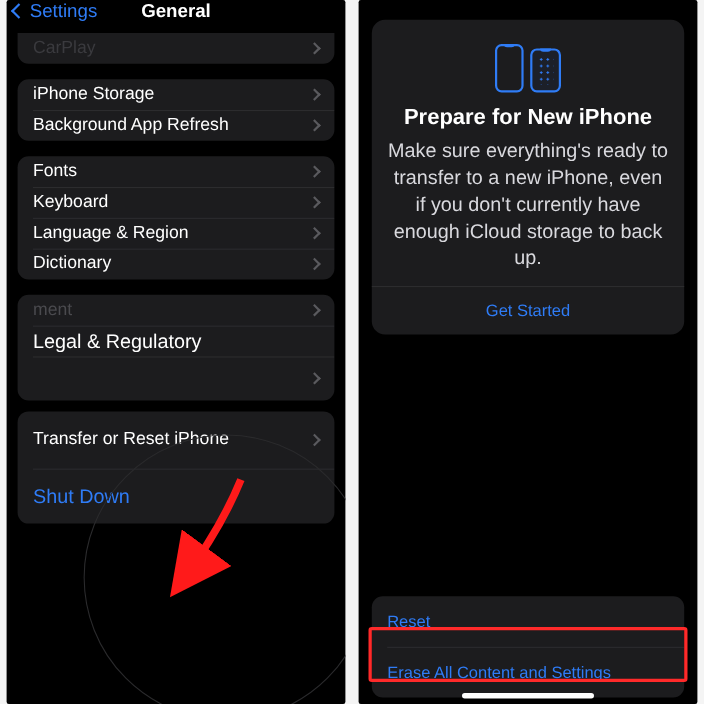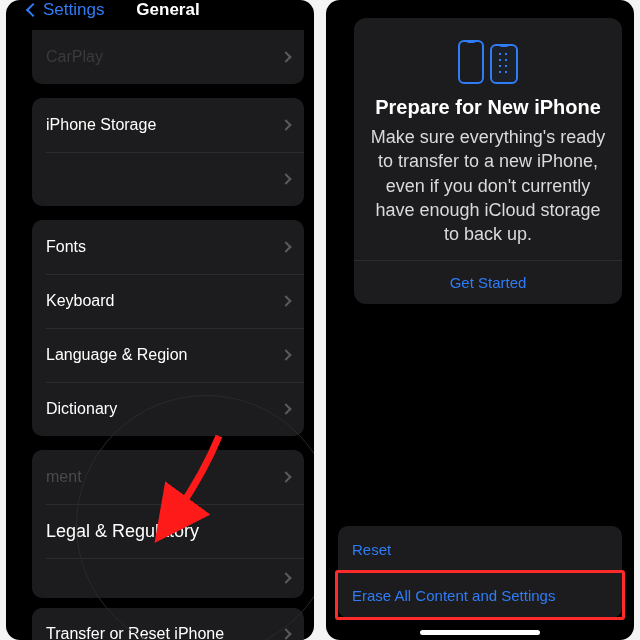--- a/index.html
+++ b/index.html
@@ -9,33 +9,33 @@
     --sep:#2c2c2e;
     --text:#ffffff;
     --sub:#9d9da3;
     --chev:#5a5a5e;
     --link:#2f7cf6;
     --red:#ff2a2a;
   }
   *{box-sizing:border-box;font-family:-apple-system,Helvetica Neue,Arial,sans-serif;}
   body{margin:0;background:#fff;}
   .stage{width:640px;height:640px;position:relative;background:#f4f4f4;overflow:hidden;}
-  .phone{position:absolute;top:0;width:308px;height:640px;background:var(--bg);overflow:hidden;border-radius:14px;padding-left:16px;}
+  .phone{position:absolute;top:0;width:308px;height:640px;background:var(--bg);overflow:hidden;border-radius:2px;}
   .phone.left{left:6px;}
   .phone.right{left:326px;}
 
   
   .nav{height:30px;position:relative;color:var(--text);}
   .nav-back{position:absolute;left:6px;top:0;display:flex;align-items:center;color:var(--link);font-size:17px;gap:2px;}
   .nav-back .chev{display:inline-block;width:10px;height:10px;border-left:2px solid var(--link);border-bottom:2px solid var(--link);transform:rotate(45deg);margin-right:3px;}
   .nav-title{position:absolute;left:0;right:0;top:0;text-align:center;font-size:17px;font-weight:600;color:var(--text);}
 
   .group{margin:14px 10px 0 10px;background:var(--cell);border-radius:10px;overflow:hidden;}
   .group.tight{margin-top:6px;}
-  .row{display:flex;align-items:center;height:54px;padding:0 14px;color:var(--text);font-size:16px;position:relative;}
+  .row{display:flex;align-items:center;height:28px;padding:0 14px;color:var(--text);font-size:16px;position:relative;}
   .row + .row::before{content:"";position:absolute;left:14px;right:0;top:0;height:1px;background:var(--sep);}
   .row .spacer{flex:1;}
   .row.link{color:var(--link);}
   .chevr{display:inline-block;width:8px;height:8px;border-top:2px solid var(--chev);border-right:2px solid var(--chev);transform:rotate(45deg);}
 
   
   .row.partial{color:#3a3a3e;}
 
   .bigcard{margin:18px 12px 0 12px;background:var(--cell);border-radius:12px;padding:18px 14px 0 14px;color:var(--text);text-align:center;}
   .bigcard h3{margin:12px 0 6px 0;font-size:20px;font-weight:600;}
@@ -43,21 +43,21 @@
   .bigcard .sep{height:1px;background:var(--sep);margin:0 -14px;}
   .bigcard .action{color:var(--link);font-size:15px;padding:13px 0;}
 
   .icon-wrap{display:flex;justify-content:center;gap:6px;height:48px;align-items:flex-end;}
   .ph{border:2px solid var(--link);border-radius:6px;position:relative;}
   .ph.a{width:26px;height:44px;}
   .ph.b{width:28px;height:40px;background:rgba(47,124,246,0.05);}
   .ph.b::after{content:"";position:absolute;inset:5px;background-image:radial-gradient(var(--link) 1px,transparent 1px);background-size:6px 6px;}
   .ph .notch{position:absolute;top:-2px;left:50%;transform:translateX(-50%);width:10px;height:3px;border-radius:0 0 3px 3px;background:var(--link);}
 
-  .bottom-group{position:absolute;left:12px;right:12px;bottom:22px;background:var(--cell);border-radius:10px;overflow:hidden;}
+  .bottom-group{position:absolute;left:12px;right:12px;bottom:6px;background:var(--cell);border-radius:10px;overflow:hidden;}
   .bottom-group .row{height:46px;font-size:15px;}
 
   .highlight{position:absolute;border:3px solid var(--red);border-radius:3px;pointer-events:none;}
   .home-ind{position:absolute;bottom:5px;left:50%;transform:translateX(-50%);width:120px;height:5px;border-radius:3px;background:#fff;}
 
   
   .arrow{position:absolute;pointer-events:none;}
   .arrow svg{overflow:visible;}
 
   
@@ -84,20 +84,21 @@
     </div>
   </div>
 
   <div class="group">
     <div class="row">
       <span>iPhone Storage</span>
           <span class="spacer"></span>
           <span class="chevr"></span>
     </div>
     <div class="row">
+      <span>Background App Refresh</span>
           <span class="spacer"></span>
           <span class="chevr"></span>
     </div>
   </div>
 
   <div class="group">
     <div class="row">
       <span>Fonts</span>
           <span class="spacer"></span>
           <span class="chevr"></span>

